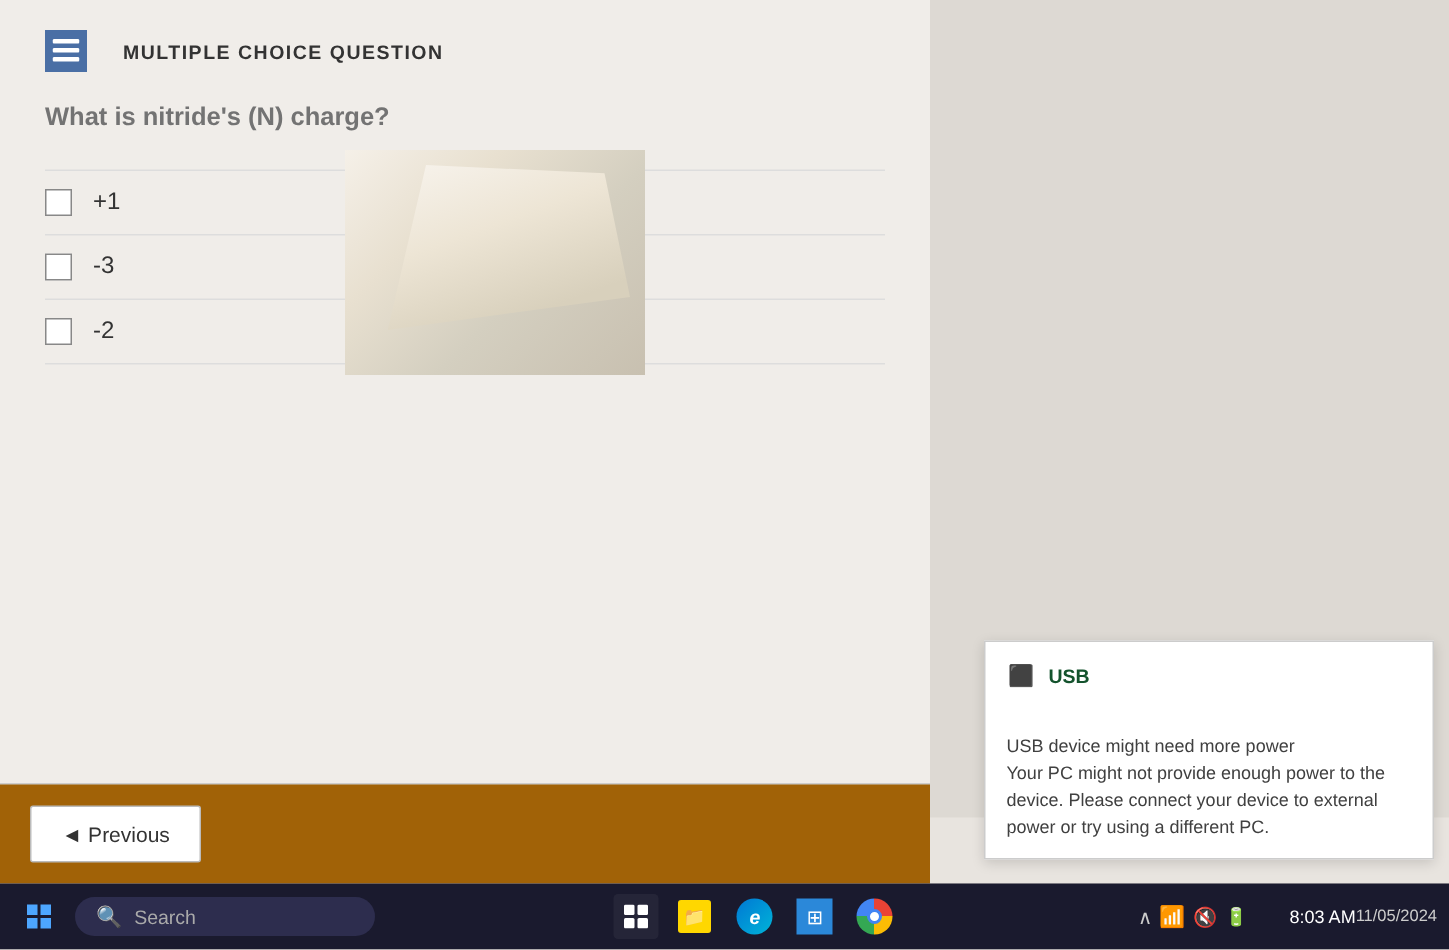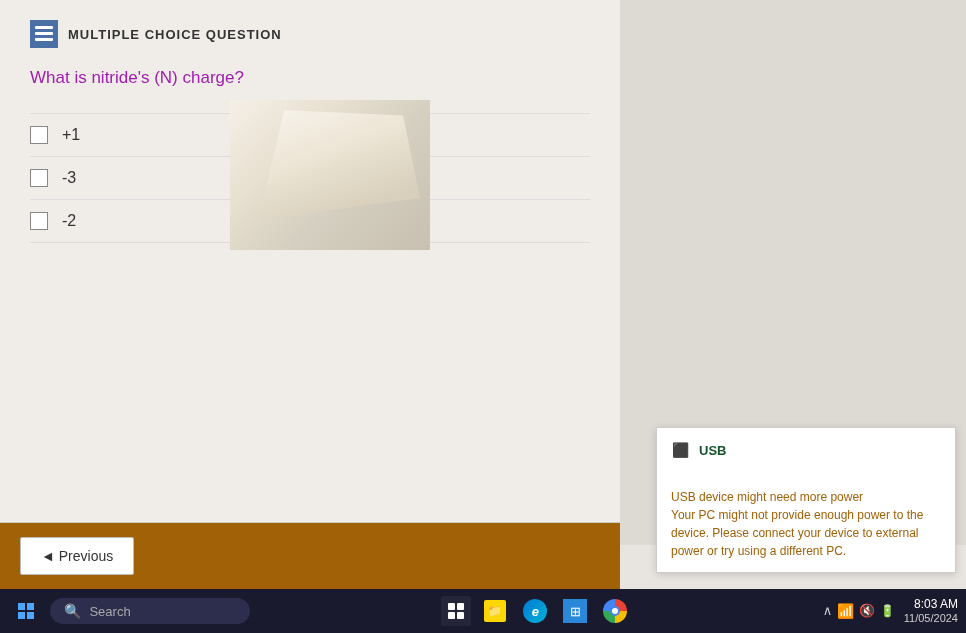--- a/index.html
+++ b/index.html
@@ -28,21 +28,21 @@
       left: 0;
       width: 620px;
       bottom: 0;
       background: #f0ede9;
       padding: 20px 30px;
     }
 
     .question-header {
       display: flex;
       align-items: center;
-      gap: 10px;
+      gap: 24px;
       margin-bottom: 20px;
     }
 
     .header-icon {
       width: 28px;
       height: 28px;
       background: #4a6fa5;
       display: flex;
       align-items: center;
       justify-content: center;
@@ -58,23 +58,23 @@
     .question-type-label {
       font-size: 13px;
       font-weight: 600;
       letter-spacing: 1px;
       color: #333;
       text-transform: uppercase;
     }
 
     .question-text {
       font-size: 17px;
-      color: #a21caf;
+      color: #737373;
       margin-bottom: 25px;
-      font-weight: 400;
+      font-weight: 700;
     }
 
     .image-area {
       position: absolute;
       top: 100px;
       left: 230px;
       width: 200px;
       height: 150px;
       overflow: hidden;
     }
@@ -172,21 +172,21 @@
     }
 
     .usb-icon-label {
       font-size: 13px;
       font-weight: 600;
       color: #14532d;
     }
 
     .usb-notification-body {
       font-size: 12px;
-      color: #a16207;
+      color: #404040;
       line-height: 1.5;
       margin-top: 28px;
     }
 
     
     .taskbar {
       position: absolute;
       bottom: 0;
       left: 0;
       right: 0;
@@ -285,23 +285,24 @@
     }
 
     .tray-icon {
       font-size: 13px;
       color: #ccc;
       cursor: pointer;
     }
 
     .clock-area {
       display: flex;
-      flex-direction: column;
+      flex-direction: row;
       align-items: flex-end;
       cursor: pointer;
+      margin-left: 20px;
     }
 
     .clock-time {
       font-size: 12px;
       color: white;
       line-height: 1.2;
     }
 
     .clock-date {
       font-size: 11px;

